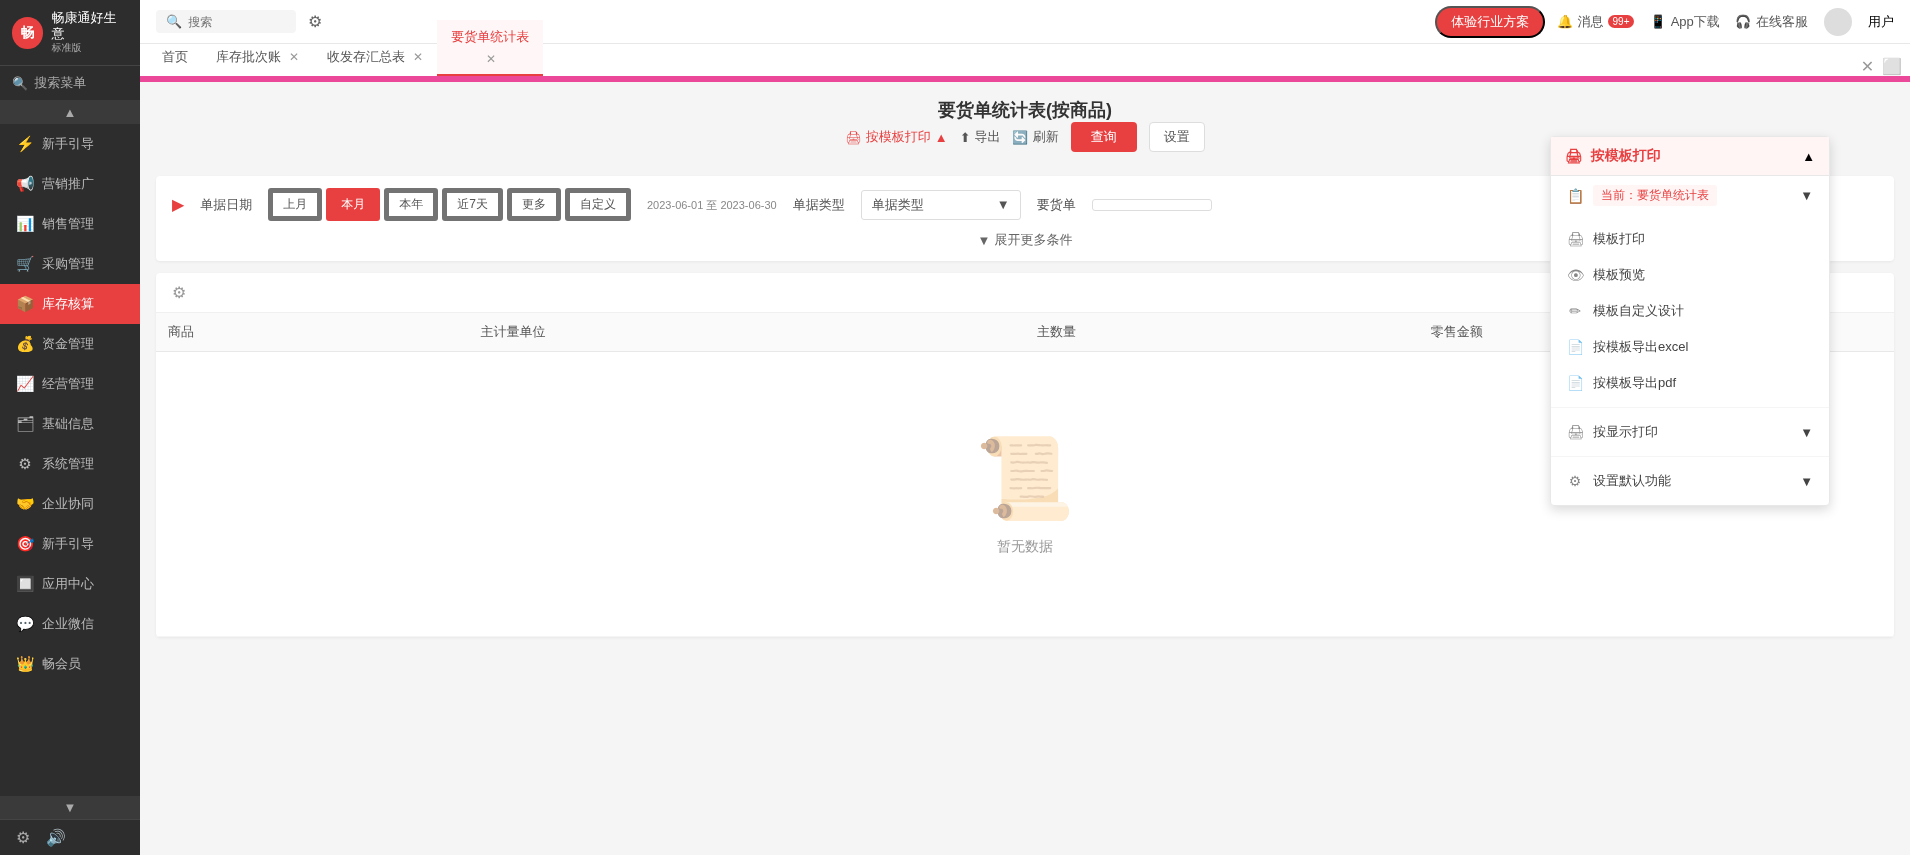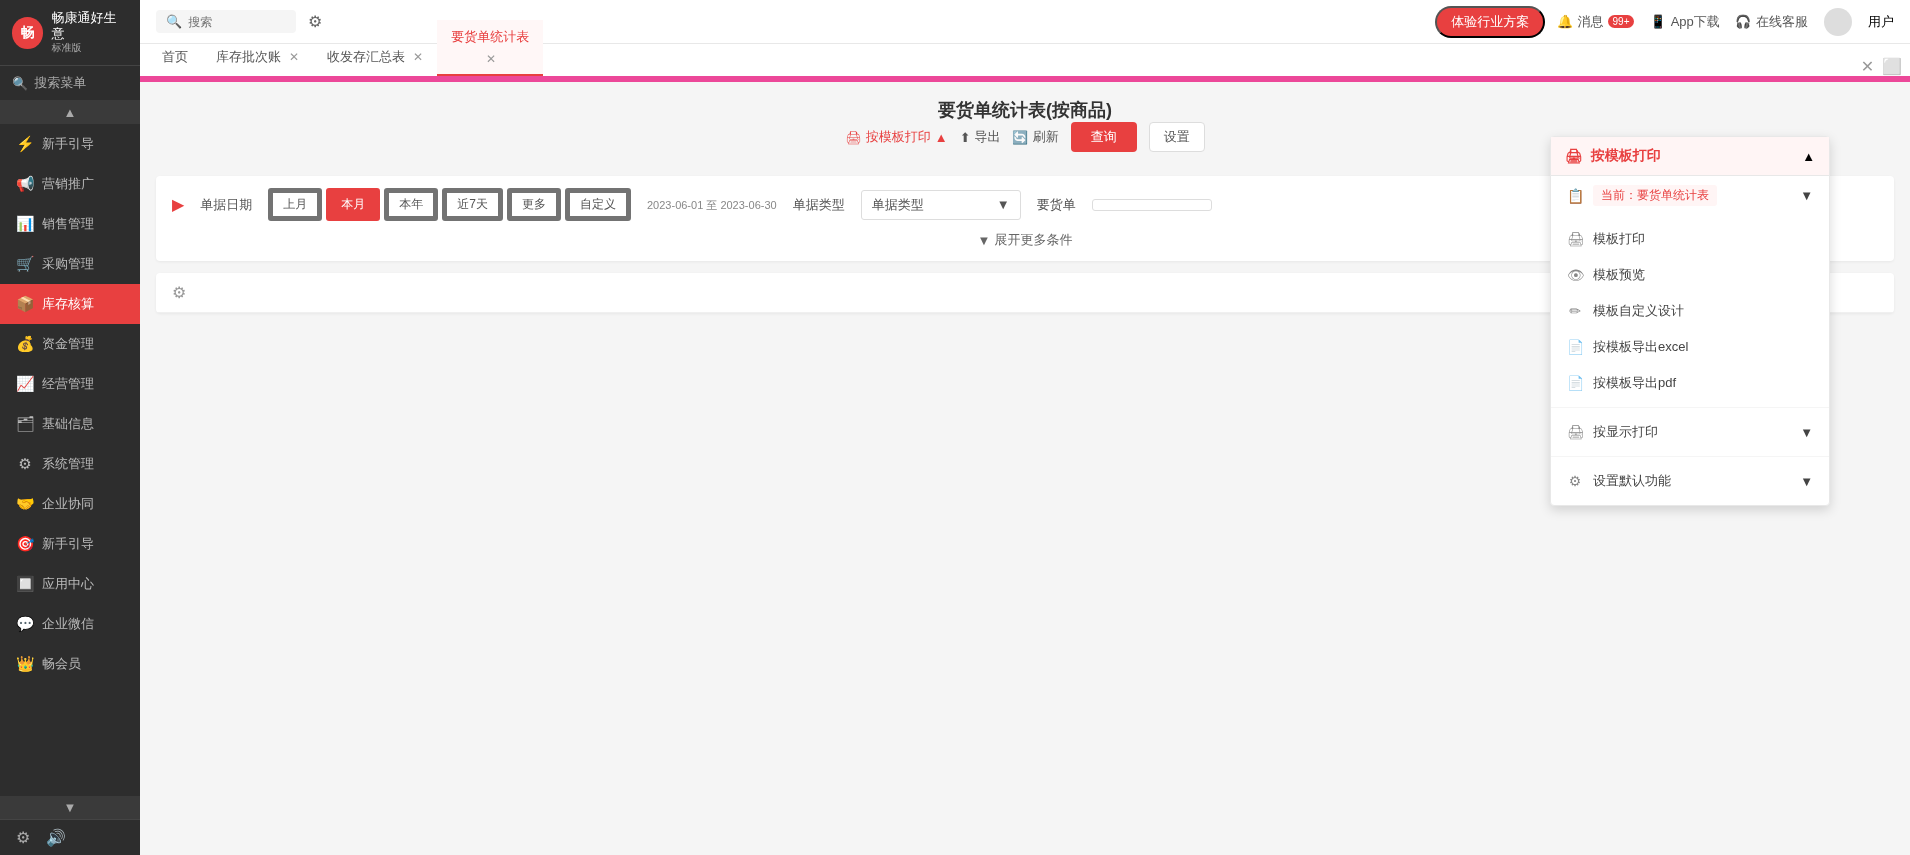--- a/index.html
+++ b/index.html
@@ -442,20 +442,40 @@
         <div class="filter-expand">
           <span>▼</span>
           <span>展开更多条件</span>
         </div>
       </div>
 
       <div class="table-container">
         <div class="table-toolbar">
           <span class="table-settings-icon">⚙</span>
         </div>
+        <table>
+          <thead>
+            <tr>
+              <th>商品</th>
+              <th>主计量单位</th>
+              <th>主数量</th>
+              <th>零售金额</th>
+            </tr>
+          </thead>
+          <tbody>
+            <tr>
+              <td colspan="4" style="padding:0;">
+                <div class="empty-state">
+                  <div class="empty-icon">📜</div>
+                  <div class="empty-text">暂无数据</div>
+                </div>
+              </td>
+            </tr>
+          </tbody>
+        </table>
       </div>
 
     </div>
   </div>
 </div>
 
 <div class="dropdown-panel">
   <div class="dropdown-header">
     <div class="dropdown-header-left">
       <span>🖨</span>

